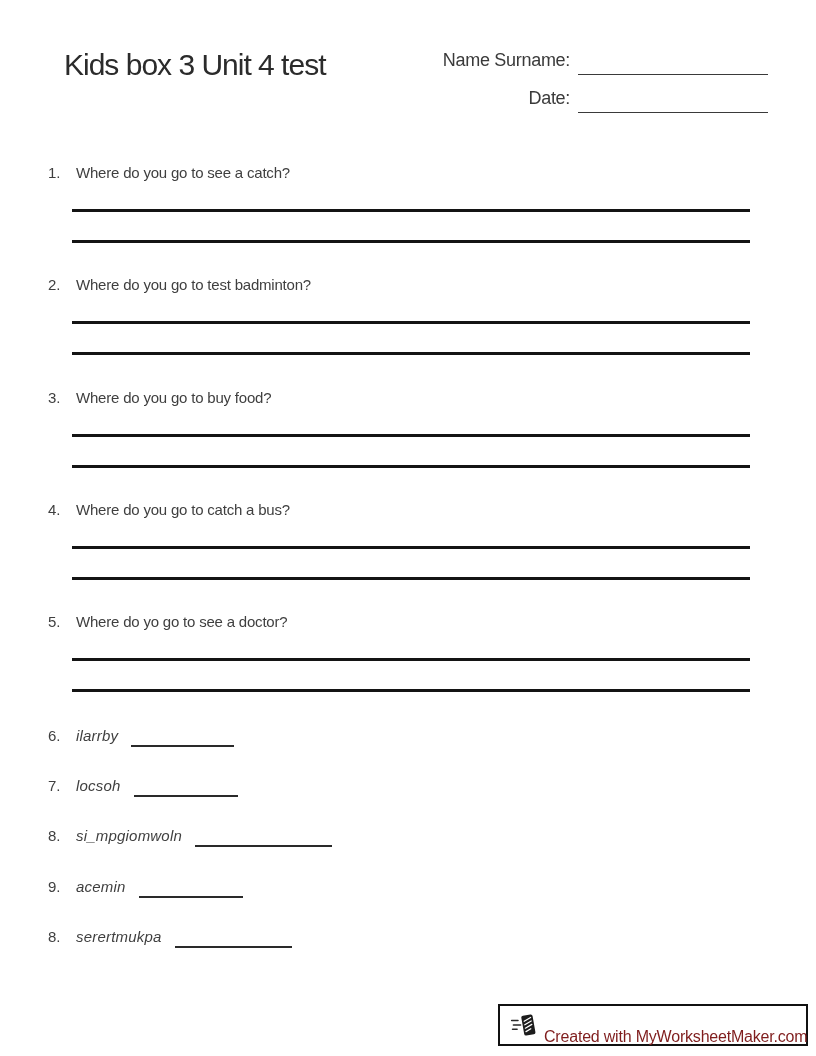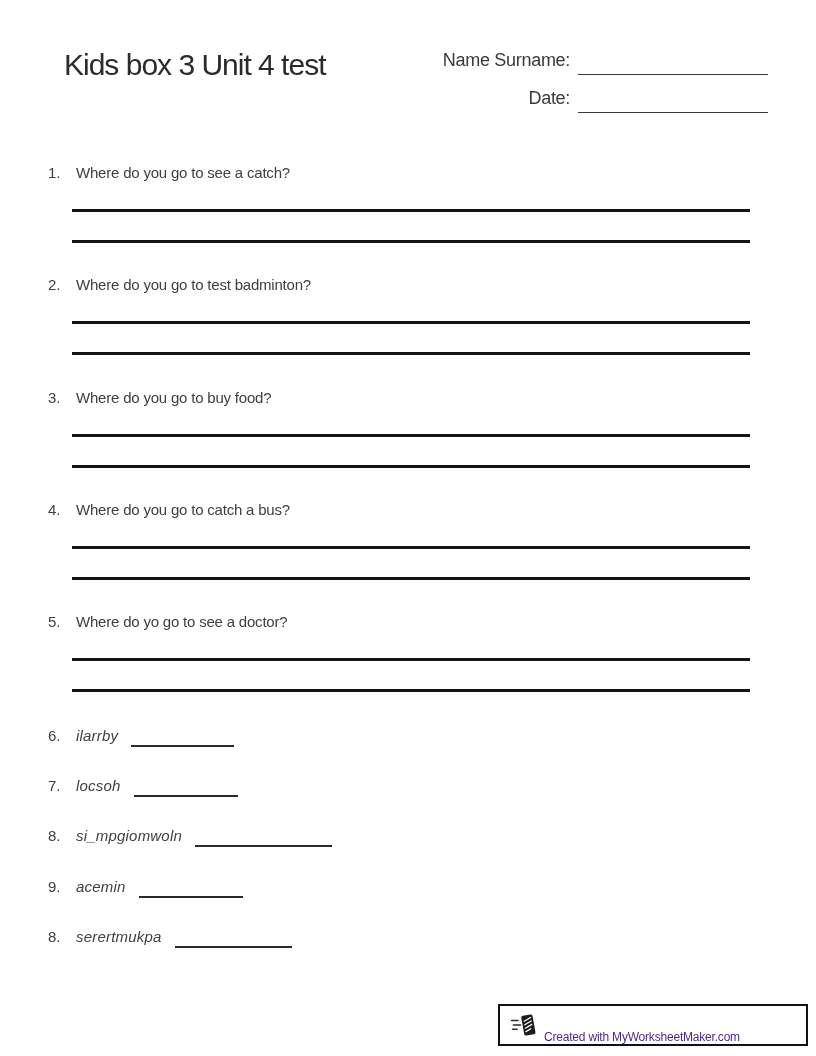--- a/index.html
+++ b/index.html
@@ -119,21 +119,21 @@
     width: 310px;
     height: 42px;
     border: 2px solid #111111;
     box-sizing: border-box;
     display: flex;
     align-items: center;
     padding-left: 10px;
     background: #ffffff;
   }
   .credit-icon { width: 28px; height: 28px; margin-right: 6px; flex: none; }
-  .credit-text { font-size: 12px; color: #4c1d95; letter-spacing: -0.2px; white-space: nowrap; margin-top: 24px; }
+  .credit-text { font-size: 16px; color: #7f1d1d; letter-spacing: -0.2px; white-space: nowrap; margin-top: 24px; }
 </style>
 </head>
 <body>
 
 <div class="page">
 
   <div class="title">Kids box 3 Unit 4 test</div>
 
   <div class="field-row date">
     <span class="field-label">Date:</span>

